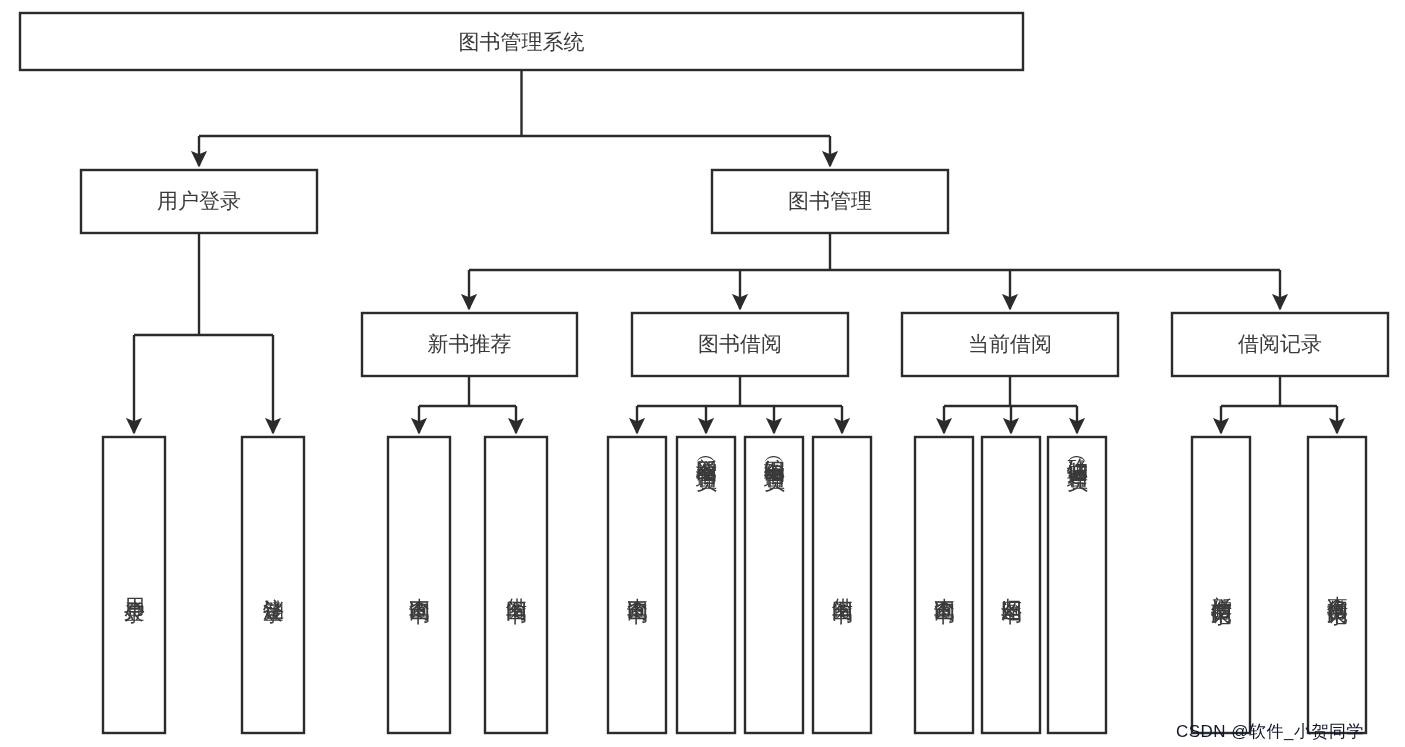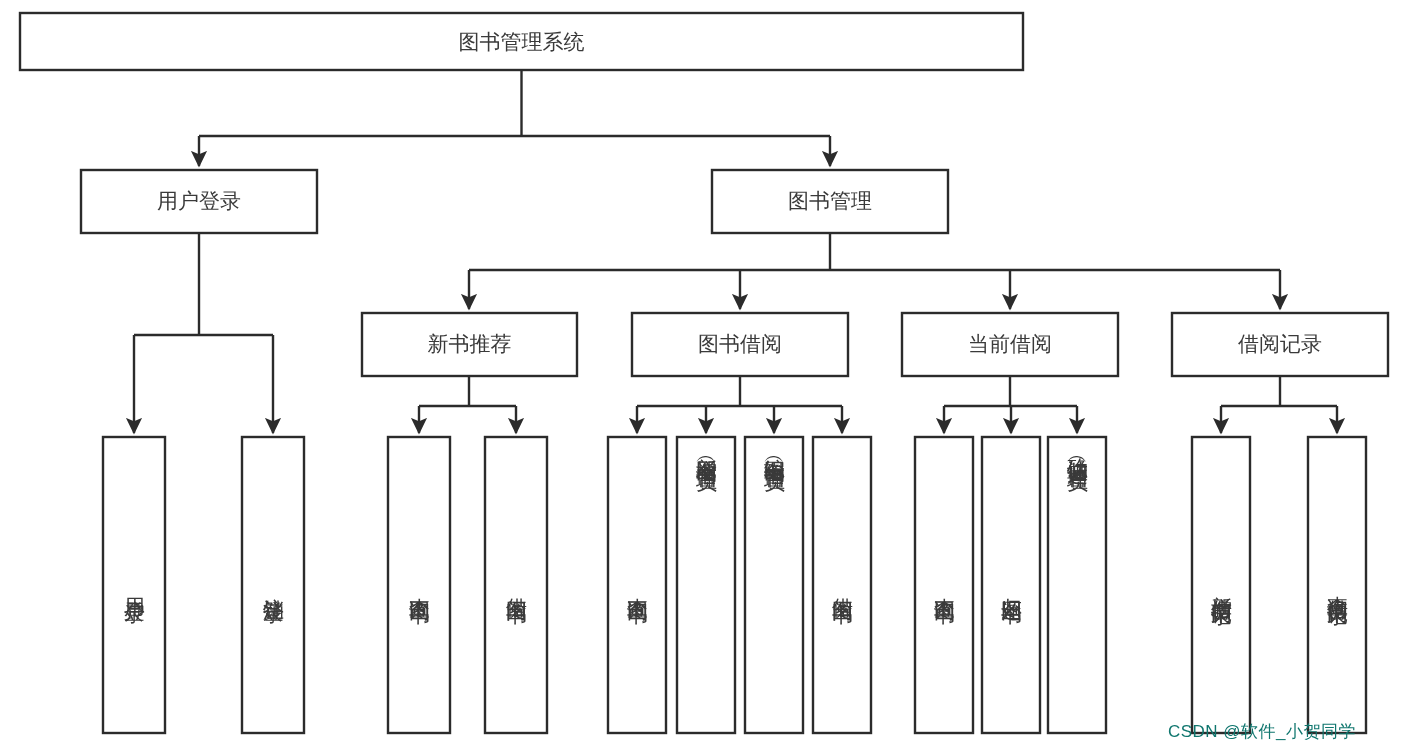--- a/index.html
+++ b/index.html
@@ -62,25 +62,25 @@
     font-family: "Liberation Sans", "DejaVu Sans", sans-serif;
     font-size: 21px;
     line-height: 1.28;
     letter-spacing: 2px;
     color: #3a3a3a;
     white-space: nowrap;
     text-align: center;
   }
   .watermark {
     position: absolute;
-    right: 8px;
+    right: 0;
     bottom: 4px;
     font-family: "Liberation Sans", "DejaVu Sans", sans-serif;
     font-size: 17px;
-    color: #0f766e;
+    color: #0f172a;
     white-space: nowrap;
     letter-spacing: 0.5px;
     margin-left: 41px;
   }
 </style>
 </head>
 <body>
 
 <div id="diagram-root">
 

